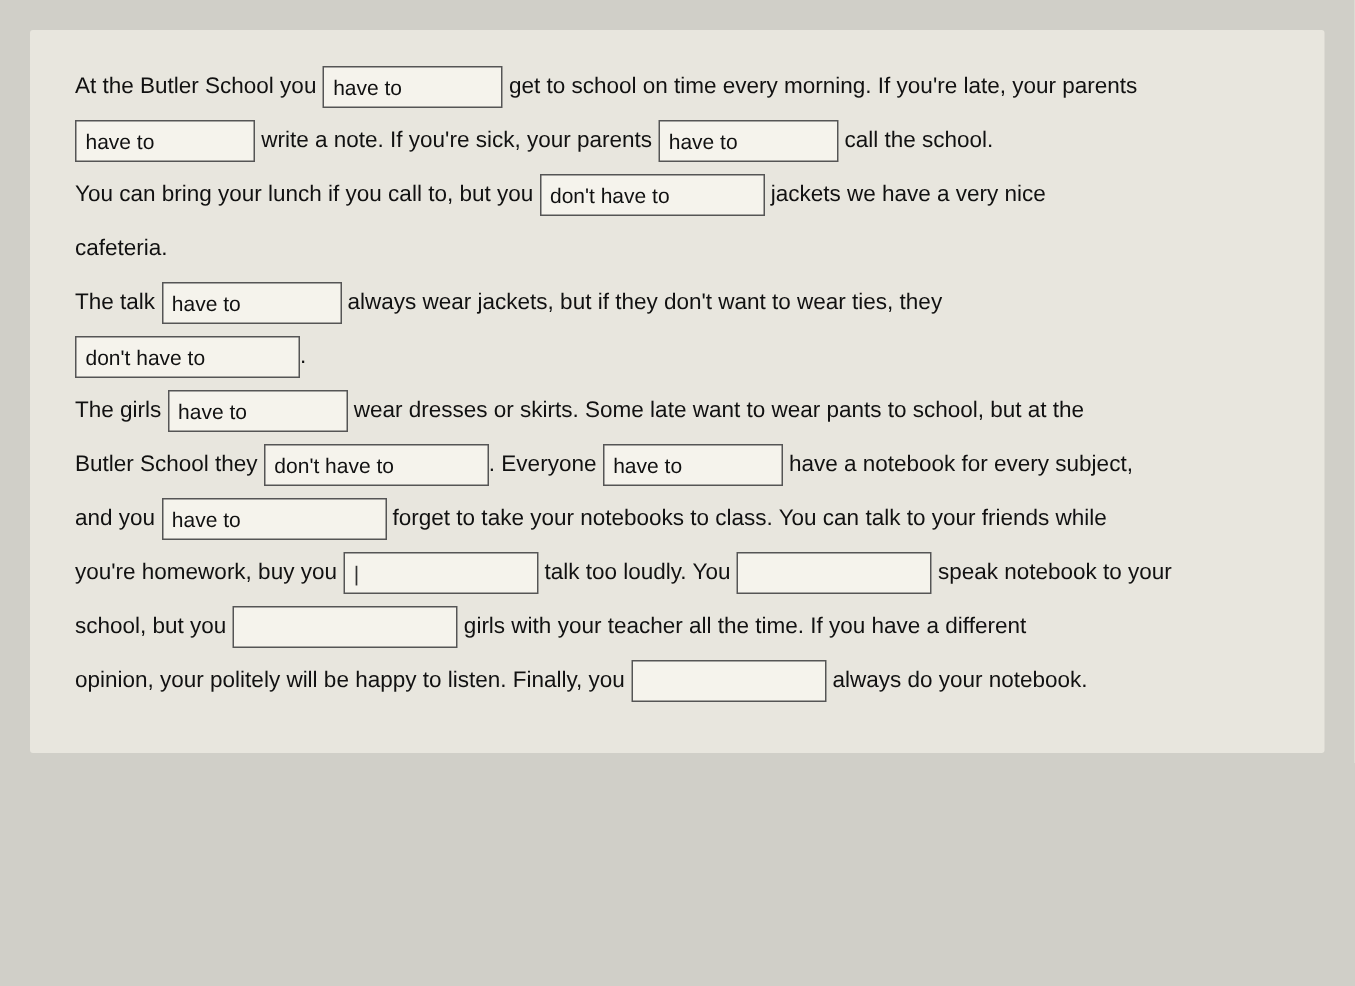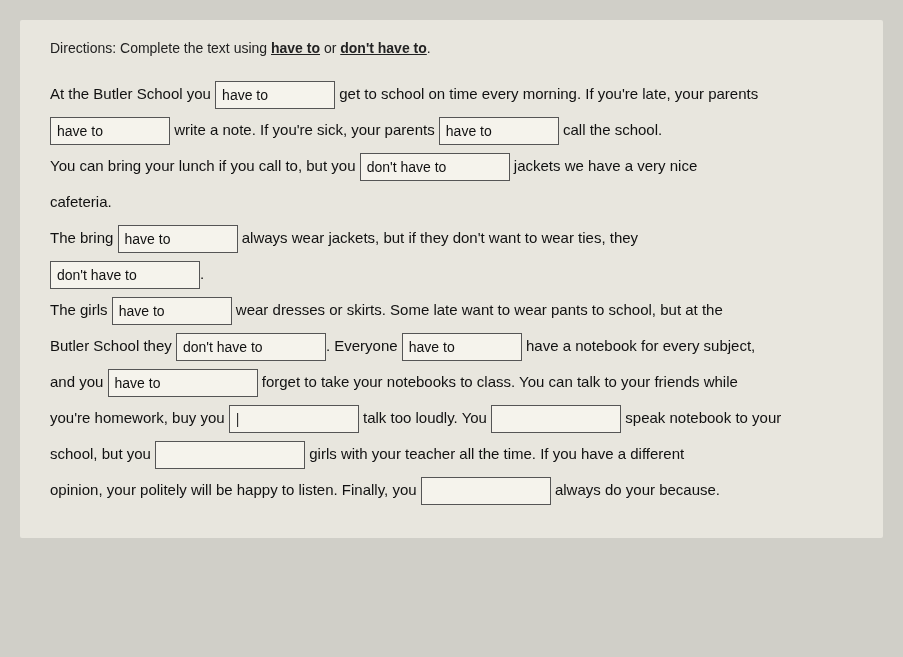--- a/index.html
+++ b/index.html
@@ -54,44 +54,41 @@
       content: '|';
       font-weight: 100;
       color: #333;
     }
   </style>
 </head>
 <body>
 
 <div class="container">
 
-  <div class="directions">
-    <span>Directions: Complete the text using </span><strong>have to</strong><span> or </span><strong><s style="text-decoration:none;font-weight:bold;">don't have to</s></strong><span>.</span>
-  </div>
 
   <div class="text-block">
 
     
     <span>At the Butler School you </span><span class="answer-box">have to</span><span> get to school on time every morning. If you're late, your parents</span>
     <br>
 
     
     <span class="answer-box">have to</span><span> write a note. If you're sick, your parents </span><span class="answer-box">have to</span><span> call the school.</span>
     <br>
 
     
     <span>You can bring your lunch if you call to, but you </span><span class="answer-box wide">don't have to</span><span> jackets we have a very nice</span>
     <br>
 
     
     <span>cafeteria.</span>
     <br>
 
     
-    <span>The bring </span><span class="answer-box">have to</span><span> always wear jackets, but if they don't want to wear ties, they</span>
+    <span>The talk </span><span class="answer-box">have to</span><span> always wear jackets, but if they don't want to wear ties, they</span>
     <br>
 
     
     <span class="answer-box wide">don't have to</span><span>.</span>
     <br>
 
     
     <span>The girls </span><span class="answer-box">have to</span><span> wear dresses or skirts. Some late want to wear pants to school, but at the</span>
     <br>
 
@@ -105,17 +102,17 @@
 
     
     <span>you're homework, buy you </span><span class="answer-box medium cursor"></span><span> talk too loudly. You </span><span class="answer-box medium"></span><span> speak notebook to your</span>
     <br>
 
     
     <span>school, but you </span><span class="answer-box wide"></span><span> girls with your teacher all the time. If you have a different</span>
     <br>
 
     
-    <span>opinion, your politely will be happy to listen. Finally, you </span><span class="answer-box medium"></span><span> always do your because.</span>
+    <span>opinion, your politely will be happy to listen. Finally, you </span><span class="answer-box medium"></span><span> always do your notebook.</span>
 
   </div>
 
 </div>
 
 </body></html>

